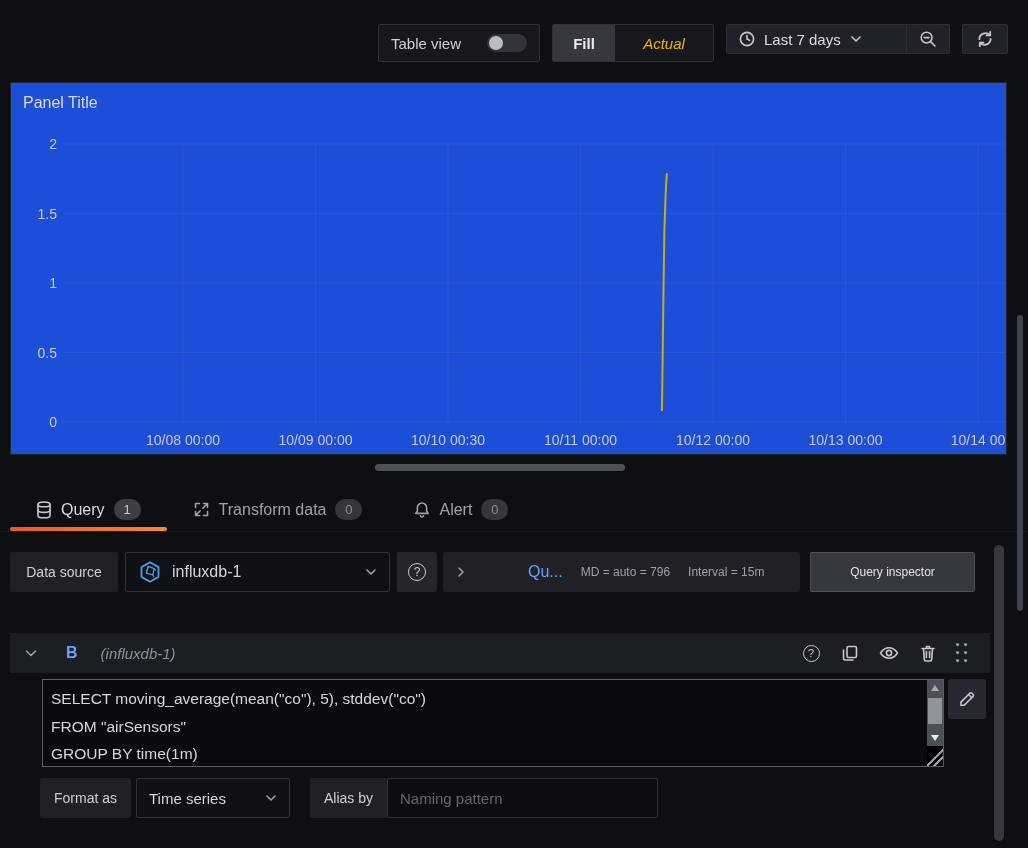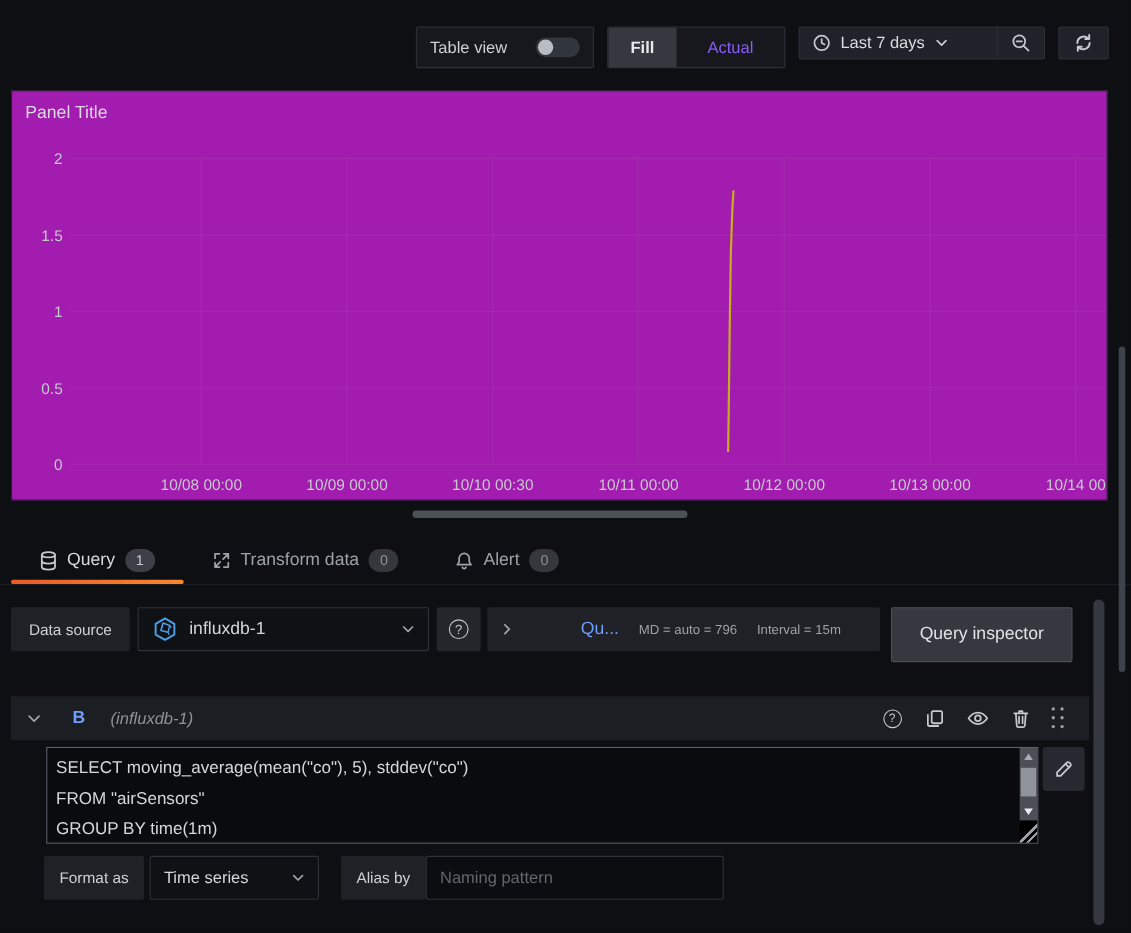--- a/index.html
+++ b/index.html
@@ -10,34 +10,34 @@
 
   
   .tbox { display:flex; align-items:center; background:#16181d; border:1px solid #2e3138; border-radius:2px; height:38px; }
   .tv-box { left:378px; top:24px; width:162px; padding:0 12px; justify-content:space-between; }
   .tv-label { font-size:15px; color:#cfd0d5; }
   .toggle { width:40px; height:18px; border-radius:10px; background:#32353c; position:relative; cursor:pointer; }
   .toggle .knob { position:absolute; left:2px; top:2px; width:14px; height:14px; border-radius:50%; background:#b9bdc3; }
   .seg-group { left:552px; top:24px; width:162px; overflow:hidden; }
   .seg { height:100%; display:flex; align-items:center; justify-content:center; font-size:15px; cursor:pointer; }
   .seg.sel { background:#35383f; color:#e8e9ec; font-weight:700; width:62px; }
-  .seg.unsel { color:#8b5cf6; flex:1; }
+  .seg.unsel { color:#eab308; flex:1;font-style:italic; }
   .btnbar { display:flex; align-items:center; background:#1f2228; border:1px solid #2c2f36; border-radius:2px; height:30px; }
   .timepicker { left:726px; top:24px; width:224px; }
   .tp-main { display:flex; align-items:center; gap:9px; padding:0 12px; height:100%; flex:1; cursor:pointer; }
   .tp-label { font-size:15px; font-weight:500; color:#dcdde1; white-space:nowrap; }
   .tp-sep { width:1px; height:100%; background:#2c2f36; }
   .tp-zoom { width:42px; height:100%; display:flex; align-items:center; justify-content:center; cursor:pointer; }
   .refresh-btn { left:962px; top:24px; width:46px; justify-content:center; cursor:pointer; }
   svg.ic { display:block; }
   .ic-stroke { stroke:#c7c8cd; stroke-width:1.6; fill:none; stroke-linecap:round; stroke-linejoin:round; }
   .ic-gray { stroke:#9da2a9; }
 
   
-  .panel { left:10px; top:82px; width:997px; height:373px; background:#a21caf; border:1px solid #212429; overflow:hidden; }
+  .panel { left:10px; top:82px; width:997px; height:373px; background:#1d4ed8; border:1px solid #212429; overflow:hidden; }
   .panel-title { position:absolute; left:12px; top:11px; font-size:16px; font-weight:500; color:#d9dadd; cursor:pointer; }
   #chart-svg { position:absolute; left:0; top:0; }
   #chart-svg line.grid { stroke:rgba(204,204,220,0.08); stroke-width:1; }
   .ytick { position:absolute; right:0; width:46px; text-align:right; font-size:14px; color:#c7c8cd; line-height:18px; }
   .xtick { position:absolute; top:0; transform:translateX(-50%); font-size:14px; color:#c7c8cd; white-space:nowrap; }
   #y-labels { position:absolute; left:0; top:0; width:46px; height:100%; }
   #x-labels { position:absolute; left:0; top:349px; width:100%; height:18px; }
 
   .hscroll-pill { left:375px; top:464px; width:250px; height:7px; border-radius:4px; background:#4c5157; cursor:grab; }
 
@@ -54,21 +54,21 @@
   .chip { display:flex; align-items:center; background:#1f2126; border-radius:2px; font-size:14px; font-weight:500; color:#cfd0d4; padding:0 14px; height:40px; }
   .ds-label { left:10px; top:552px; width:108px; justify-content:center; }
   .ds-select { left:125px; top:552px; width:265px; height:40px; background:#0f1115; border:1px solid #2f3238; border-radius:2px; display:flex; align-items:center; padding:0 12px; gap:10px; cursor:pointer; }
   .ds-select .val { font-size:16px; color:#d5d6da; flex:1; }
   .help-btn { left:397px; top:552px; width:40px; height:40px; background:#24262c; border-radius:2px; display:flex; align-items:center; justify-content:center; cursor:pointer; }
   .qcircle { width:18px; height:18px; border:1.5px solid #c7c8cd; border-radius:50%; display:flex; align-items:center; justify-content:center; font-size:12px; color:#c7c8cd; }
   .qcircle::after { content:"?"; }
   .opts-strip { left:443px; top:552px; width:357px; height:40px; background:#1f2126; border-radius:2px; display:flex; align-items:center; gap:18px; padding:0 14px; cursor:pointer; }
   .opts-link { font-size:16px; font-weight:500; color:#6e9fff;margin-left:45px; }
   .opts-meta { font-size:12px; color:#9da2a9; white-space:nowrap; }
-  .inspector-btn { left:810px; top:552px; width:165px; height:50px; background:#35383e; border:1px solid #4c4f56; border-radius:2px; display:flex; align-items:center; justify-content:center; font-size:16px; font-weight:500; color:#e2e3e6; cursor:pointer; }
+  .inspector-btn { left:810px; top:552px; width:165px; height:40px; background:#35383e; border:1px solid #4c4f56; border-radius:2px; display:flex; align-items:center; justify-content:center; font-size:12px; font-weight:500; color:#e2e3e6; cursor:pointer; }
 
   .qrow { left:10px; top:633px; width:980px; height:40px; background:#1b1e23; display:flex; align-items:center; }
   .qrow .caret { margin-left:14px; cursor:pointer; }
   .refid { margin-left:28px; font-size:16px; font-weight:600; color:#6e9fff; }
   .ds-hint { margin-left:23px; font-size:15px; font-style:italic; color:#8e939a; }
   .qrow-icons { margin-left:auto; display:flex; align-items:center; gap:17px; padding-right:22px; }
   .icbtn { width:22px; height:22px; display:flex; align-items:center; justify-content:center; cursor:pointer; }
   .grip { width:12px; height:20px; position:relative; cursor:grab; }
   .grip i { position:absolute; width:3px; height:3px; border-radius:50%; background:#a0a4aa; }
 

